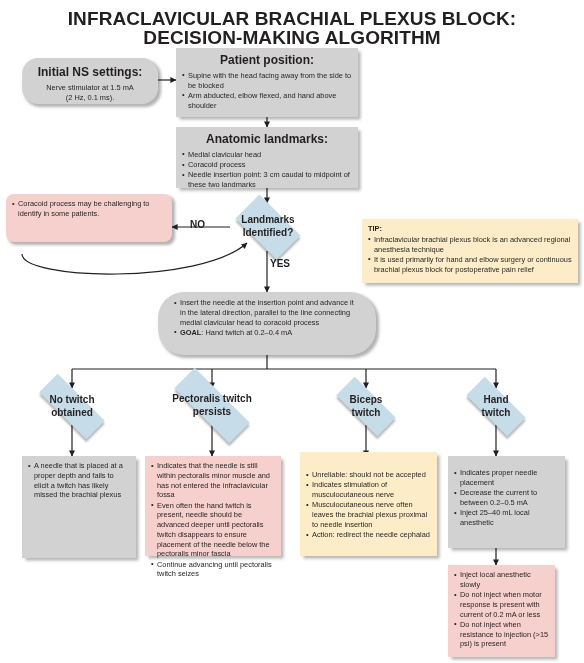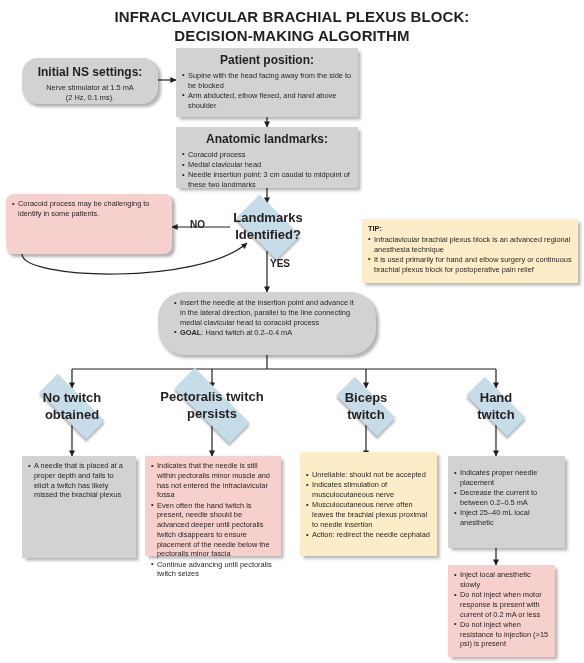--- a/index.html
+++ b/index.html
@@ -35,21 +35,21 @@
   .grey  { background: #d2d2d2; }
   .pink  { background: #f6d0cc; }
   .cream { background: #fcedc8; }
 
   .title {
     position: absolute;
     left: 0;
     width: 584px;
     text-align: center;
     font-weight: bold;
-    font-size: 15px;
+    font-size: 19px;
     letter-spacing: 0.1px;
     color: #231f20;
     z-index: 4;
   }
   .hdr {
     display: block;
     text-align: center;
     font-weight: bold;
     font-size: 12px;
     margin-bottom: 2px;
@@ -96,21 +96,21 @@
   .diamond-label {
     position: absolute;
     left: 0; top: 0;
     width: 100%;
     height: 100%;
     display: flex;
     align-items: center;
     justify-content: center;
     text-align: center;
     font-weight: bold;
-    font-size: 13px;
+    font-size: 10px;
     line-height: 1.28;
     color: #231f20;
     z-index: 2;
   }
   .edge-label {
     position: absolute;
     font-weight: bold;
     font-size: 10px;
     color: #231f20;
     z-index: 4;
@@ -171,40 +171,40 @@
   <span class="hdr">Patient position:</span>
   <ul class="bul">
     <li>Supine with the head facing away from the side to be blocked</li>
     <li>Arm abducted, elbow flexed, and hand above shoulder</li>
   </ul>
 </div>
 
 <div class="node boxed grey pad" style="left:176px; top:127px; width:182px; height:61px;">
   <span class="hdr">Anatomic landmarks:</span>
   <ul class="bul">
+    <li>Medial clavicular head</li>
     <li>Coracoid process</li>
-    <li>Medial clavicular head</li>
     <li>Needle insertion point: 3 cm caudal to midpoint of these two landmarks</li>
   </ul>
 </div>
 
 <div class="diamond-wrap" style="left:227px; top:203px; width:82px; height:48px;">
   <div class="diamond-shape"></div>
   <div class="diamond-label">
     <span>
       <span>Landmarks</span><br>
       <span>Identified?</span>
     </span>
   </div>
 </div>
 
 <div class="edge-label" style="left:190px; top:219px;">NO</div>
 <div class="edge-label" style="left:270px; top:258px;">YES</div>
 
-<div class="node boxed pink rounded-box pad" style="left:6px; top:194px; width:166px; height:60px;">
+<div class="node boxed pink rounded-box pad" style="left:6px; top:194px; width:166px; height:48px;">
   <ul class="bul">
     <li>Coracoid process may be challenging to identify in some patients.</li>
   </ul>
 </div>
 
 <div class="node boxed cream pad" style="left:362px; top:219px; width:216px; height:64px;">
   <span style="font-weight:bold; display:block; margin-bottom:1px;">TIP:</span>
   <ul class="bul">
     <li>Infraclavicular brachial plexus block is an advanced regional anesthesia technique</li>
     <li>It is used primarily for hand and elbow surgery or continuous brachial plexus block for postoperative pain relief</li>

